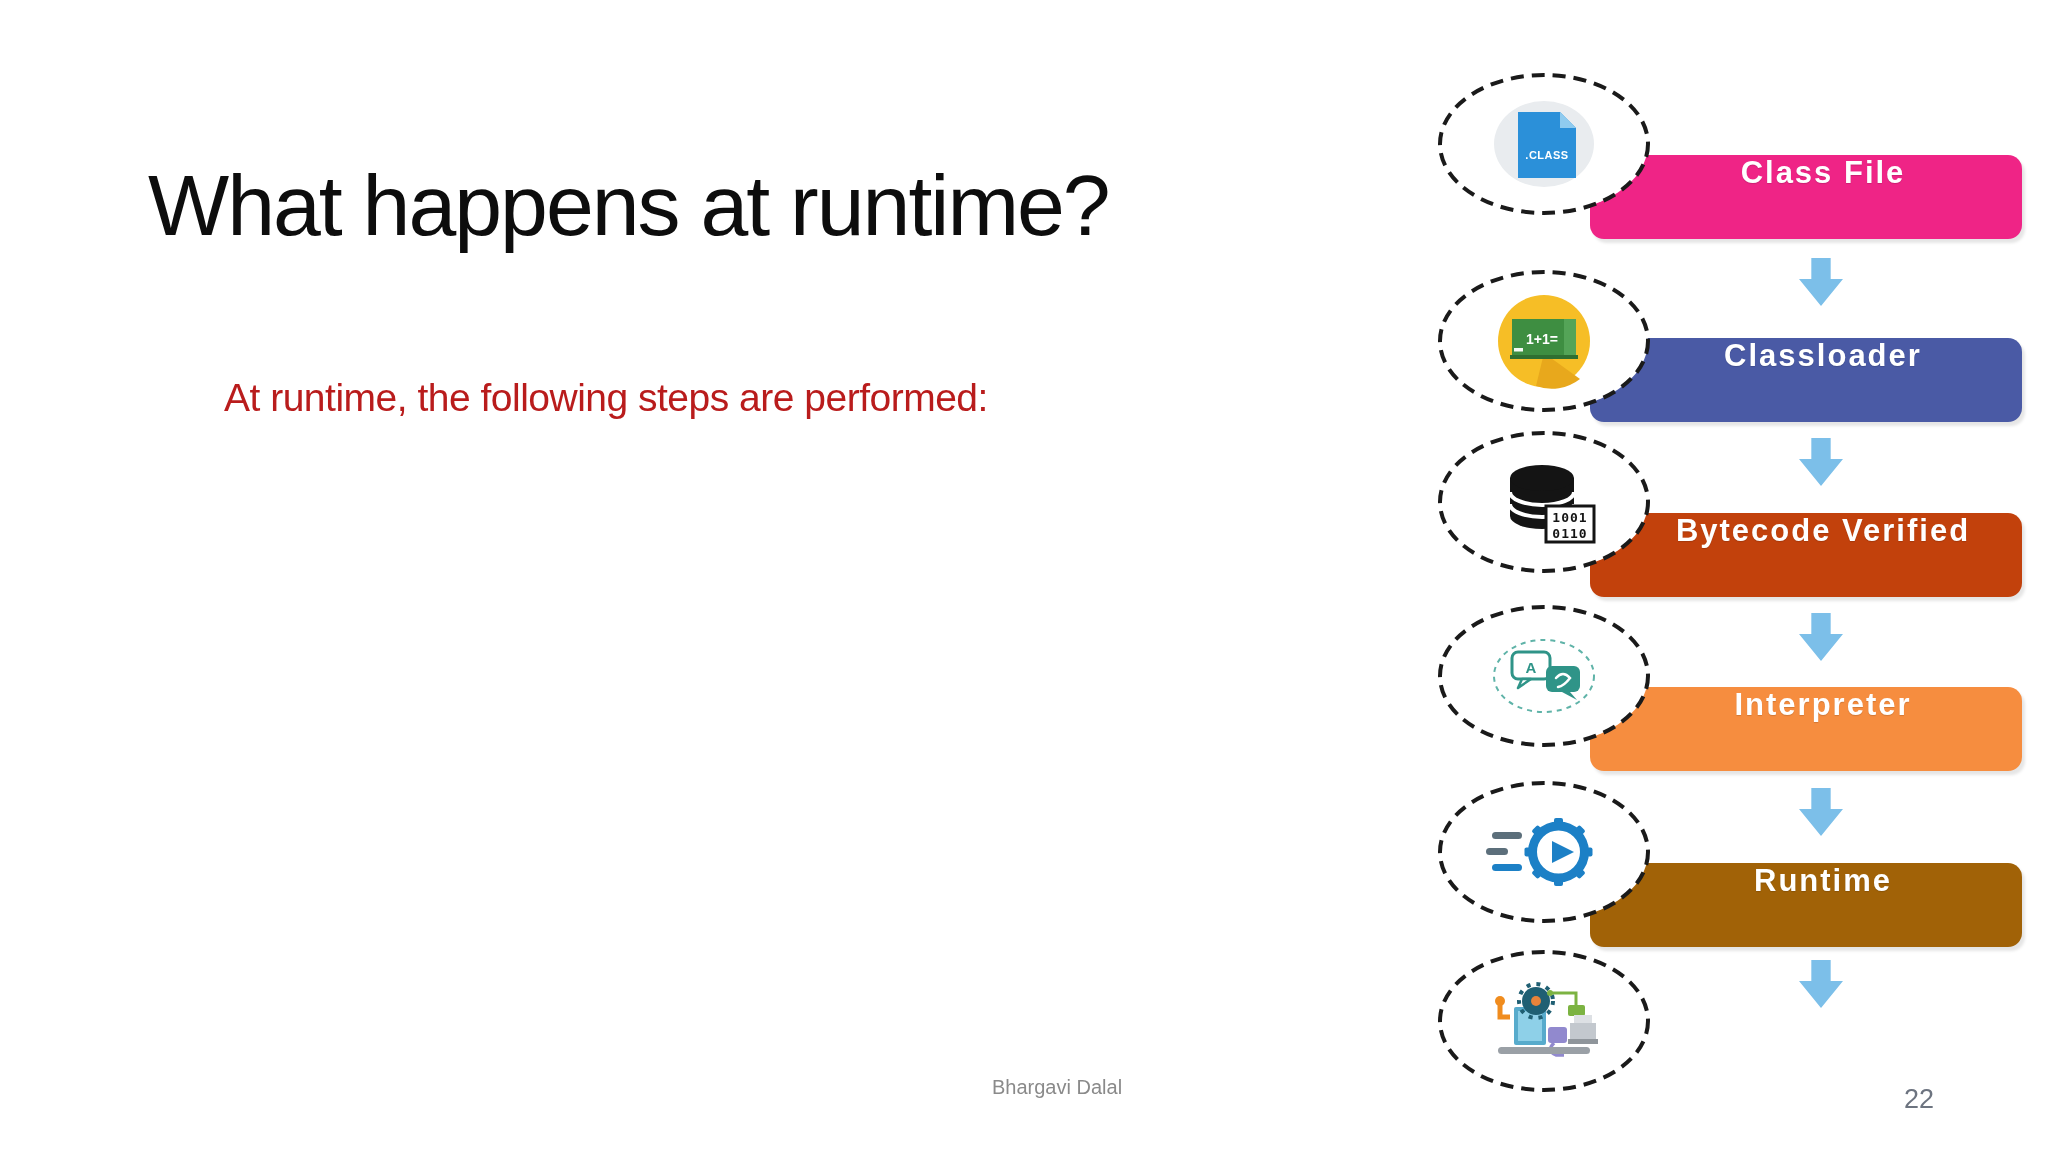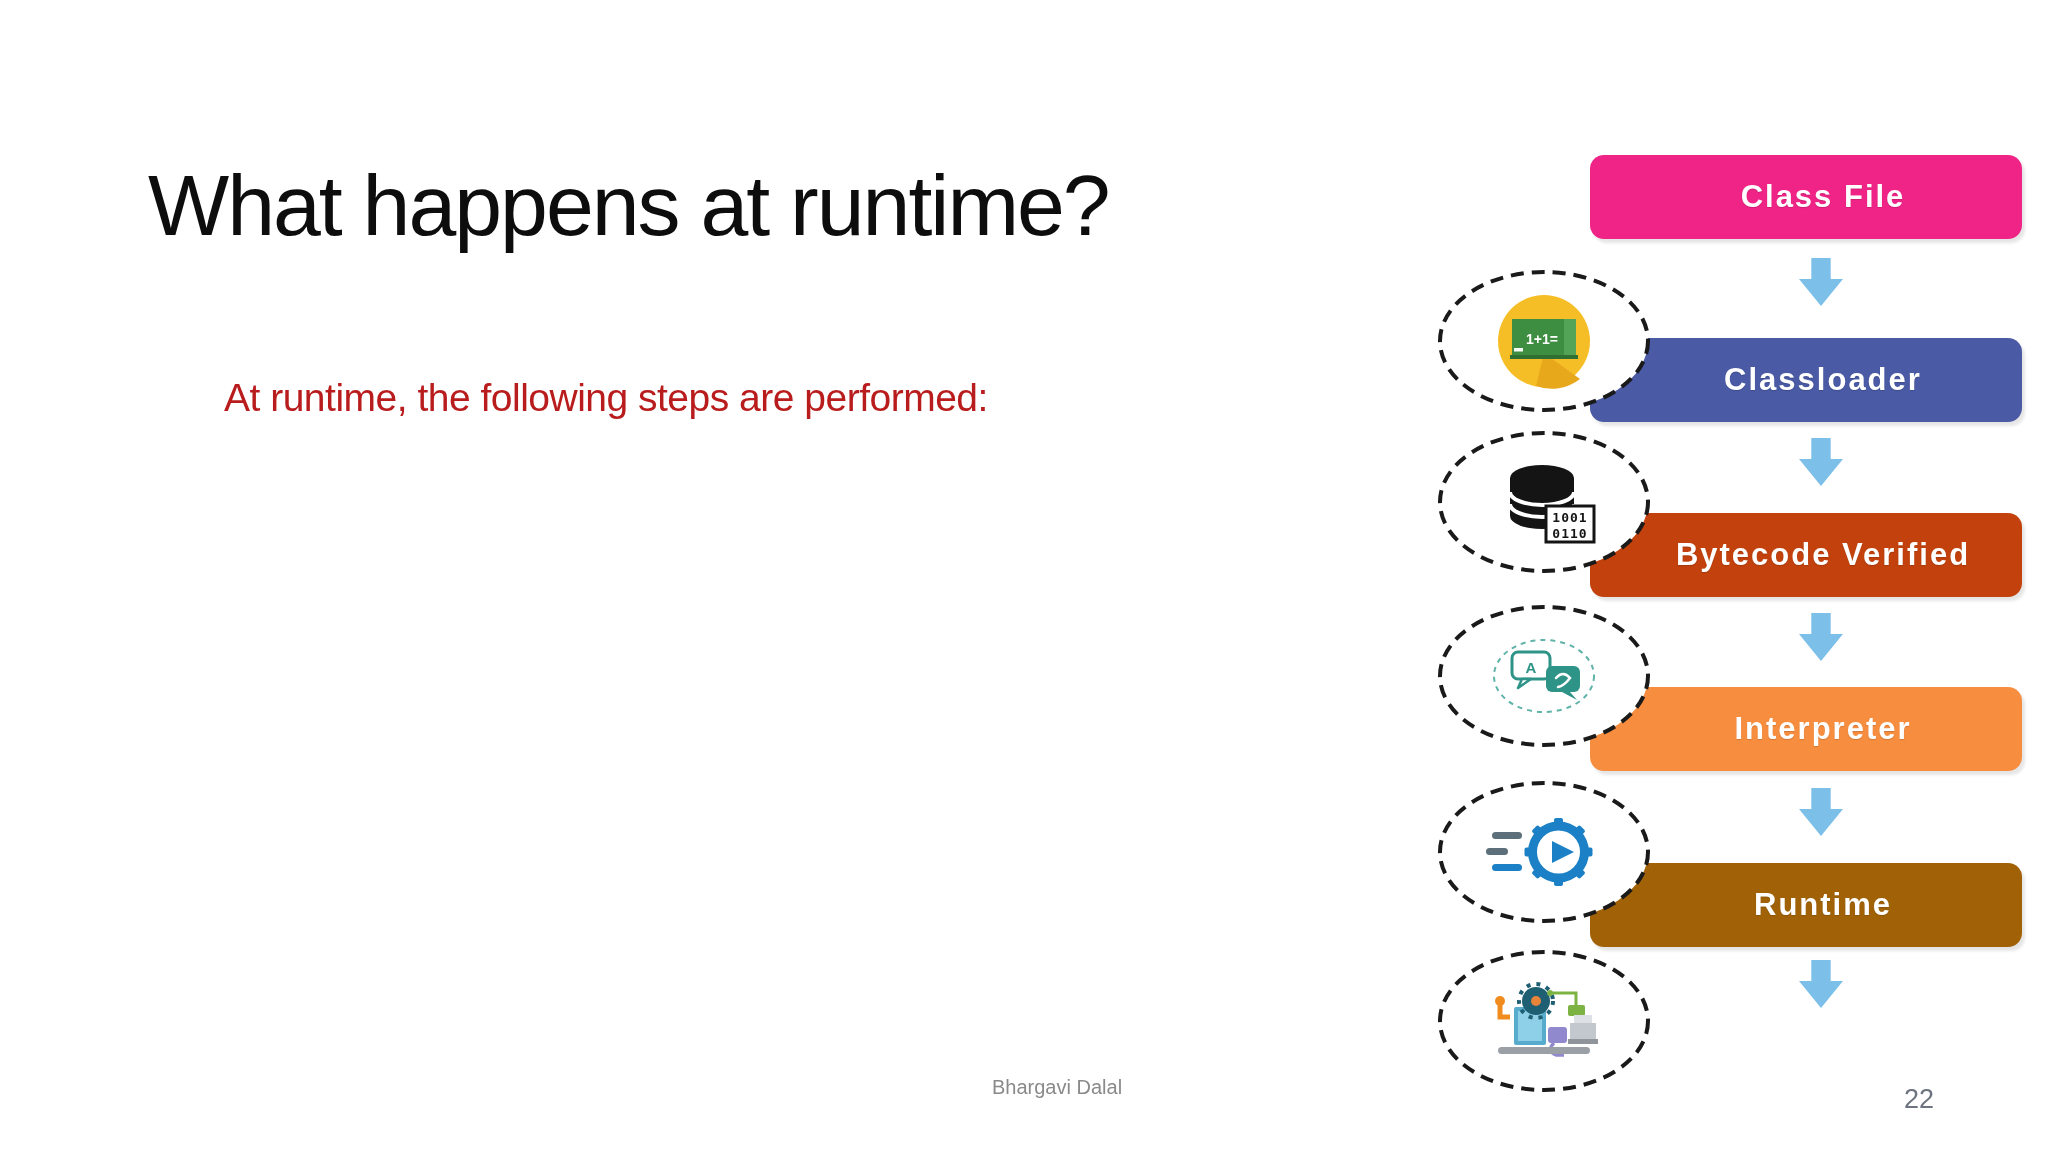--- a/index.html
+++ b/index.html
@@ -17,21 +17,21 @@
     color:#b91c1c;white-space:nowrap;
   }
   .footer-author{
     position:absolute;left:948px;top:1076px;font-size:20px;color:#8a8a8a;white-space:nowrap;
   }
   .page-number{
     position:absolute;left:1860px;top:1084px;font-size:27px;color:#6d7480;z-index:40;
   }
   .banner{
     position:absolute;left:1546px;width:432px;height:84px;border-radius:14px;
-    display:flex;align-items:center;justify-content:center;z-index:10;
+    display:flex;align-items:flex-start;justify-content:center;z-index:10;
     box-shadow:3px 4px 3px rgba(0,0,0,0.10);
   }
   .banner-label{
     color:#ffffff;font-size:31px;font-weight:bold;letter-spacing:2px;
     padding-left:34px;white-space:nowrap;
     text-shadow:0 1px 1px rgba(0,0,0,0.15);
   }
   .step-circle{
     position:absolute;left:1392px;width:216px;height:146px;z-index:20;
   }
@@ -65,20 +65,31 @@
   <div class="banner" style="top: 863px; background: #a16207;">
     <span class="banner-label">Runtime</span>
   </div>
 
   <div class="flow-arrow" style="top: 258px; background: rgb(124, 191, 233);"></div>
   <div class="flow-arrow" style="top: 438px; background: rgb(124, 191, 233);"></div>
   <div class="flow-arrow" style="top: 613px; background: rgb(124, 191, 233);"></div>
   <div class="flow-arrow" style="top: 788px; background: rgb(124, 191, 233);"></div>
   <div class="flow-arrow" style="top: 960px; background: rgb(124, 191, 233);"></div>
 
+  <div class="step-circle" style="top:71px">
+    <svg width="216" height="146" viewBox="0 0 216 146">
+      <ellipse class="step-ellipse" cx="108" cy="73" rx="104" ry="69" fill="#ffffff" stroke="#1a1a1a" stroke-width="4" stroke-dasharray="13 8"></ellipse>
+      <g transform="translate(48,23)">
+        <ellipse cx="60" cy="50" rx="50" ry="43" fill="#E9ECEF"></ellipse>
+        <path d="M34 18 H76 L92 34 V84 H34 Z" fill="#2B90D9"></path>
+        <path d="M76 18 L92 34 H76 Z" fill="#8FCBEF"></path>
+        <text x="63" y="65" font-size="11" font-weight="bold" fill="#ffffff" text-anchor="middle" letter-spacing="0.5">.CLASS</text>
+      </g>
+    </svg>
+  </div>
 
   <div class="step-circle" style="top:268px">
     <svg width="216" height="146" viewBox="0 0 216 146">
       <ellipse class="step-ellipse" cx="108" cy="73" rx="104" ry="69" fill="#ffffff" stroke="#1a1a1a" stroke-width="4" stroke-dasharray="13 8"></ellipse>
       <g transform="translate(48,23)">
         <circle cx="60" cy="50" r="46" fill="#F6BE26"></circle>
         <path d="M60 62 L96 88 A46 46 0 0 1 52 95 Z" fill="#E8A81C"></path>
         <rect x="28" y="28" width="64" height="36" fill="#3E8E41"></rect>
         <rect x="80" y="28" width="12" height="36" fill="#54A457"></rect>
         <rect x="26" y="64" width="68" height="4" fill="#2F6F31"></rect>

